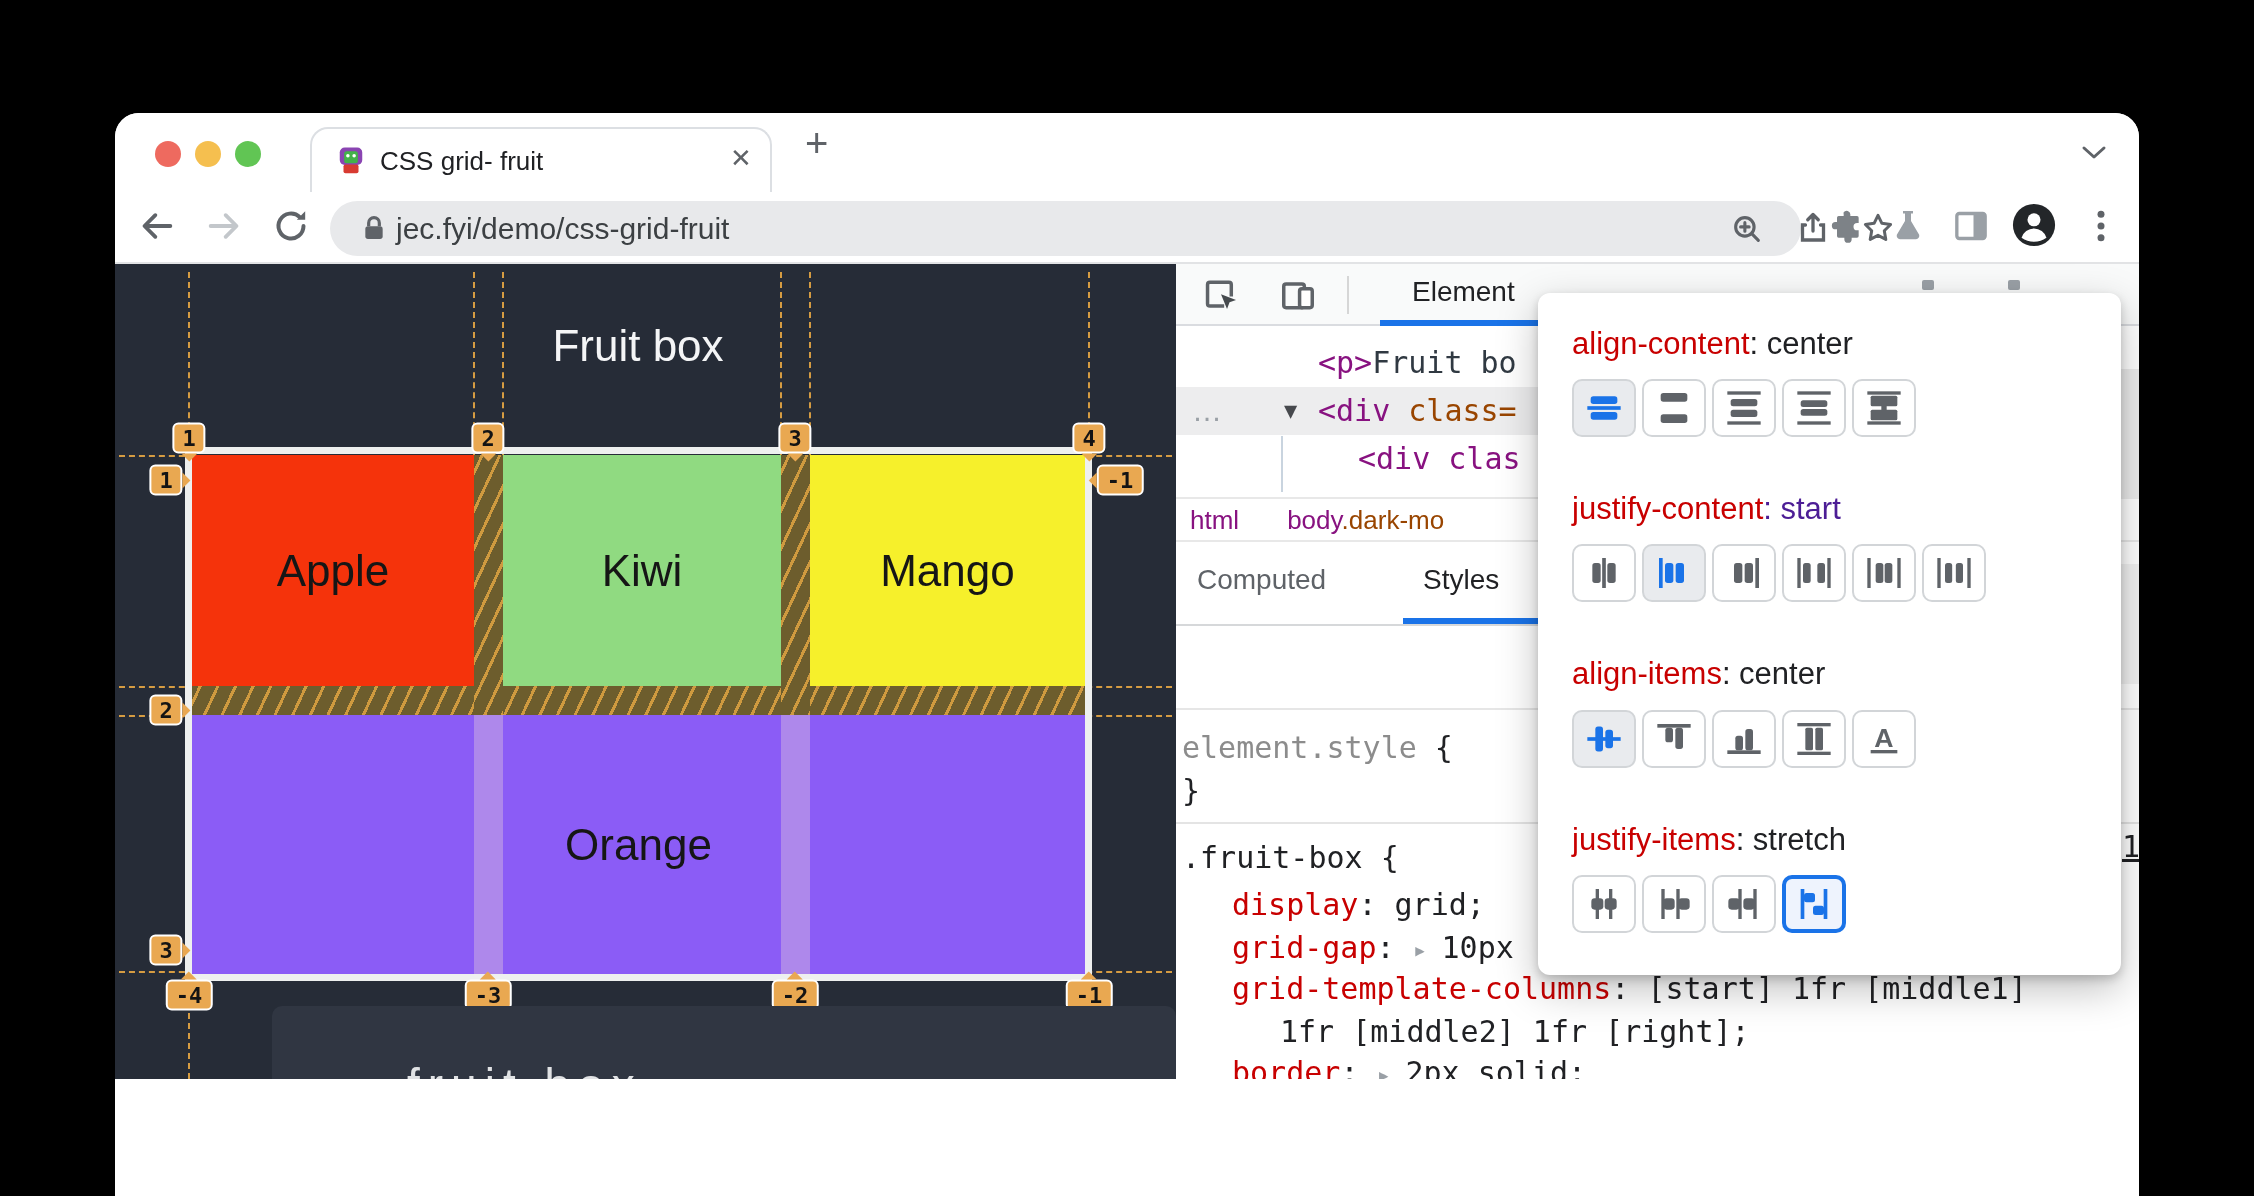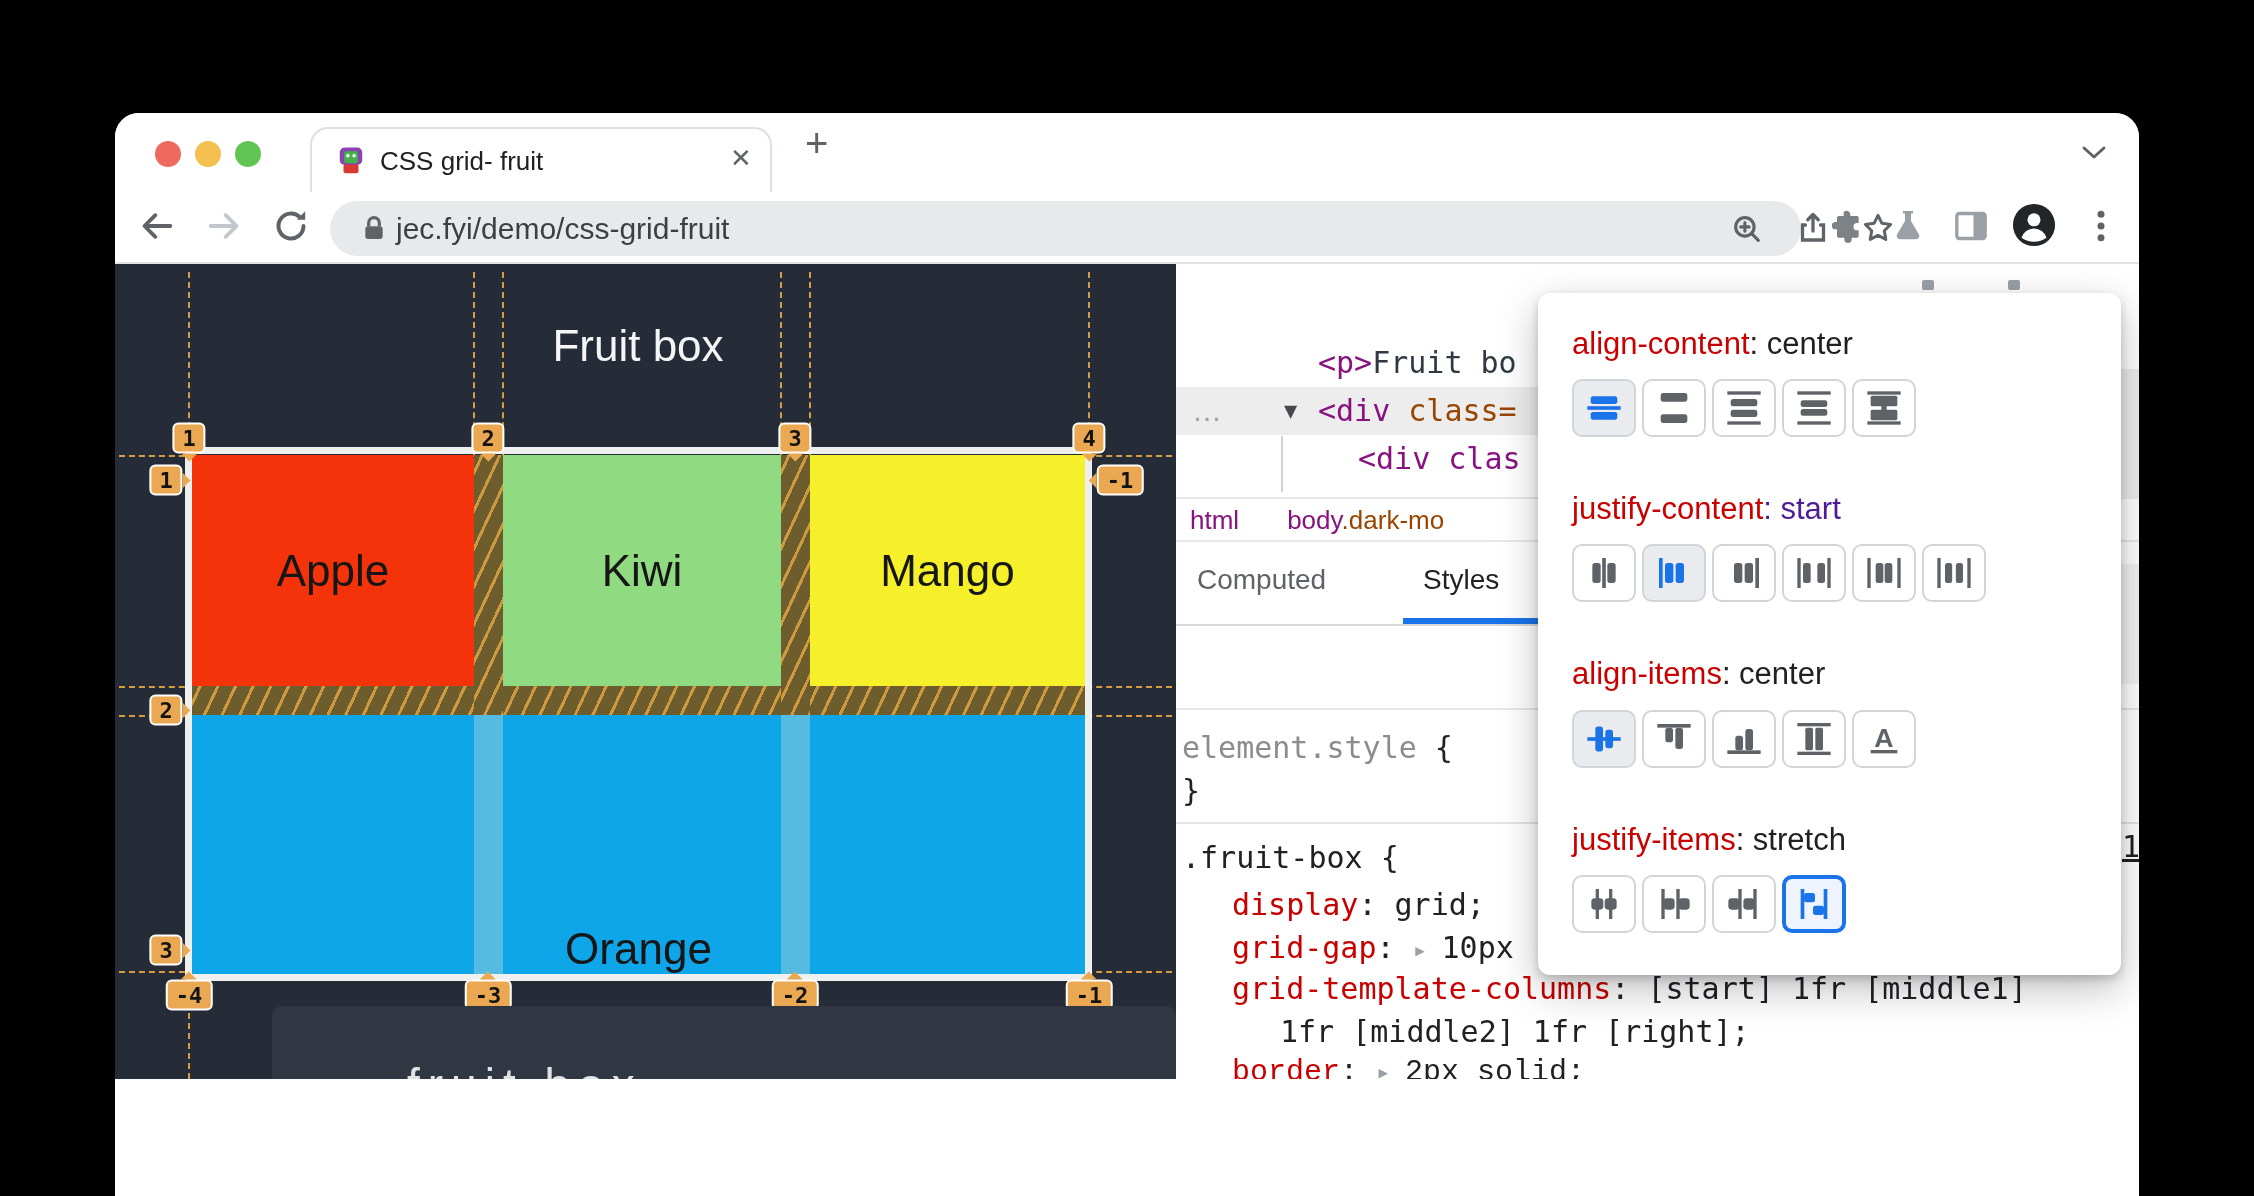--- a/index.html
+++ b/index.html
@@ -189,21 +189,21 @@
 
     <div class="cell abs" style="left: 77px; top: 191px; width: 282px; height: 231px; background: rgb(245, 51, 11);" id="cell-apple">
         <span>Apple</span>
       </div>
     <div class="cell abs" style="left: 388px; top: 191px; width: 278px; height: 231px; background: rgb(144, 218, 129);" id="cell-kiwi">
         <span>Kiwi</span>
       </div>
     <div class="cell abs" style="left: 695px; top: 191px; width: 275px; height: 231px; background: rgb(246, 240, 43);" id="cell-mango">
         <span>Mango</span>
       </div>
-    <div class="cell abs" style="left: 77px; top: 451px; width: 893px; height: 259px; background: #0ea5e9; align-items: flex-end;" id="cell-orange">
+    <div class="cell abs" style="left: 77px; top: 451px; width: 893px; height: 259px; background: #8b5cf6;" id="cell-orange">
         <span>Orange</span>
       </div>
 
     <div class="abs" style="left:359px;top:451px;width:29px;height:259px;background:rgba(255,240,210,.3)"></div>
     <div class="abs" style="left:666px;top:451px;width:29px;height:259px;background:rgba(255,240,210,.3)"></div>
 
     <div id="badges" class="abs" style="left:0;top:0">
         <div class="bdg abs bdg-t" style="left: 74px; top: 174px;">1</div>
         <div class="bdg abs bdg-t" style="left: 373px; top: 174px;">2</div>
         <div class="bdg abs bdg-t" style="left: 680px; top: 174px;">3</div>
@@ -217,20 +217,37 @@
         <div class="bdg abs bdg-b" style="left: 680px; top: 731px;">-2</div>
         <div class="bdg abs bdg-b" style="left: 974px; top: 731px;">-1</div>
       </div>
 
     <div class="abs" style="left:157px;top:742px;width:904px;height:90px;background:#303642;border-radius:10px">
       <span class="abs" style="left:135px;top:52px;color:rgba(244,245,246,.9);font-size:46px;letter-spacing:8px;white-space:nowrap">fruit box</span>
     </div>
   </div>
 
   <div id="devtools" class="abs">
+    <div id="dt-toolbar" class="abs">
+      <span class="abs" style="left:26px;top:12px">
+        <svg width="38" height="38" viewBox="0 0 24 24">
+            <path d="M14 19H5a1.5 1.5 0 0 1-1.5-1.5v-12A1.5 1.5 0 0 1 5 4h12a1.5 1.5 0 0 1 1.5 1.5V13" fill="none" stroke="#5f6368" stroke-width="2.2"></path>
+            <path d="M12 11.5l9.5 3.6-4.1 1.5-1.6 4.2z" fill="#464a4e"></path>
+          </svg>
+      </span>
+      <span class="abs" style="left:103px;top:12px">
+        <svg width="38" height="38" viewBox="0 0 24 24">
+            <rect x="3" y="5" width="13" height="15" rx="1.5" fill="none" stroke="#5f6368" stroke-width="2.2"></rect>
+            <rect x="13" y="8" width="8" height="12" rx="1.5" fill="#fff" stroke="#5f6368" stroke-width="2.2"></rect>
+          </svg>
+      </span>
+      <div class="abs" style="left:171px;top:12px;width:2px;height:38px;background:#d6d6d6"></div>
+      <span id="dt-tab-label" class="abs">Element</span>
+      <div class="abs" style="left:204px;top:56px;width:160px;height:6px;background:#1a73e8"></div>
+    </div>
 
     <div id="dom-tree" class="abs" style="left:0;top:62px;width:100%">
         <div class="treerow abs mono" style="top: 13px;"><span class="abs" style="left: 142px;"><span class="c-tag">&lt;p&gt;</span><span class="c-text">Fruit bo</span></span></div>
         <div class="treerow abs mono sel-row" style="top: 61px;"><span class="abs" style="left: 16px; color: rgb(154, 160, 166); font-family: &quot;Liberation Sans&quot;, sans-serif;">…</span><span class="abs" style="left: 108px; color: rgb(71, 73, 77); font-size: 22px;">▼</span><span class="abs" style="left: 142px;"><span class="c-tag">&lt;div </span><span class="c-attr">class=</span></span></div>
         <div class="treerow abs mono" style="top: 109px;"><span class="abs" style="left: 182px;"><span class="c-tag">&lt;div clas</span></span></div>
       </div>
     <div class="abs" style="left:105px;top:172px;width:2px;height:56px;background:#c9d4df"></div>
 
     <div id="breadcrumb" class="abs"><span class="c-tag" style="margin-left: 14px;">html</span><span class="c-tag" style="margin-left: 48px;">body</span><span class="c-attr" style="margin-left: 0px;">.dark-mo</span></div>
 
@@ -245,21 +262,21 @@
 
     <div id="code" class="abs" style="left:0;top:0;width:100%">
         <div class="codeline abs mono" style="top: 462px;"><span class="abs" style="left: 6px;"><span class="c-muted">element.style</span><span class="c-val"> {</span></span></div>
         <div class="codeline abs mono" style="top: 505px;"><span class="abs" style="left: 6px;"><span class="c-val">}</span></span></div>
         <div class="abs" style="left: 0px; right: 0px; top: 558px; height: 2px; background: rgb(228, 228, 228);"></div>
         <div class="codeline abs mono" style="top: 572px;"><span class="abs" style="left: 6px;"><span class="c-val">.fruit-box {</span></span></div>
         <div class="codeline abs mono" style="top: 619px;"><span class="abs" style="left: 56px;"><span class="c-prop">display</span><span class="c-val">: grid;</span></span></div>
         <div class="codeline abs mono" style="top: 662px;"><span class="abs" style="left: 56px; text-align: center;"><span class="c-prop">grid-gap</span><span class="c-val">: </span><span class="c-arrow">▸ </span><span class="c-val">10px</span></span></div>
         <div class="codeline abs mono" style="top: 703px;"><span class="abs" style="left: 56px;"><span class="c-prop">grid-template-columns</span><span class="c-val">: [start] 1fr [middle1]</span></span></div>
         <div class="codeline abs mono" style="top: 746px;"><span class="abs" style="left: 104px;"><span class="c-val">1fr [middle2] 1fr [right];</span></span></div>
-        <div class="codeline abs mono" style="top: 787px; font-family: Liberation Mono, monospace;"><span class="abs" style="left: 56px;"><span class="c-prop">border</span><span class="c-val">: </span><span class="c-arrow">▸ </span><span class="c-val">2px solid;</span></span></div>
+        <div class="codeline abs mono" style="top: 787px;"><span class="abs" style="left: 56px;"><span class="c-prop">border</span><span class="c-val">: </span><span class="c-arrow">▸ </span><span class="c-val">2px solid;</span></span></div>
       </div>
 
     <div class="abs" style="left:945px;top:105px;width:18px;height:130px;background:#ececec"></div>
     <div class="abs" style="left:945px;top:300px;width:18px;height:120px;background:#f2f2f2"></div>
     <span class="abs mono" style="left:946px;top:565px;color:#202124;text-decoration:underline">1</span>
     <div class="abs" style="left:746px;top:16px;width:12px;height:10px;background:#9aa0a6;border-radius:2px"></div>
     <div class="abs" style="left:832px;top:16px;width:12px;height:10px;background:#9aa0a6;border-radius:2px"></div>
 
     <div id="popup" class="popup abs">
         <div class="pp-label abs" style="top: 33px;"><span style="color: rgb(200, 0, 0);">align-content</span><span style="color: rgb(32, 33, 36);">: center</span></div>

